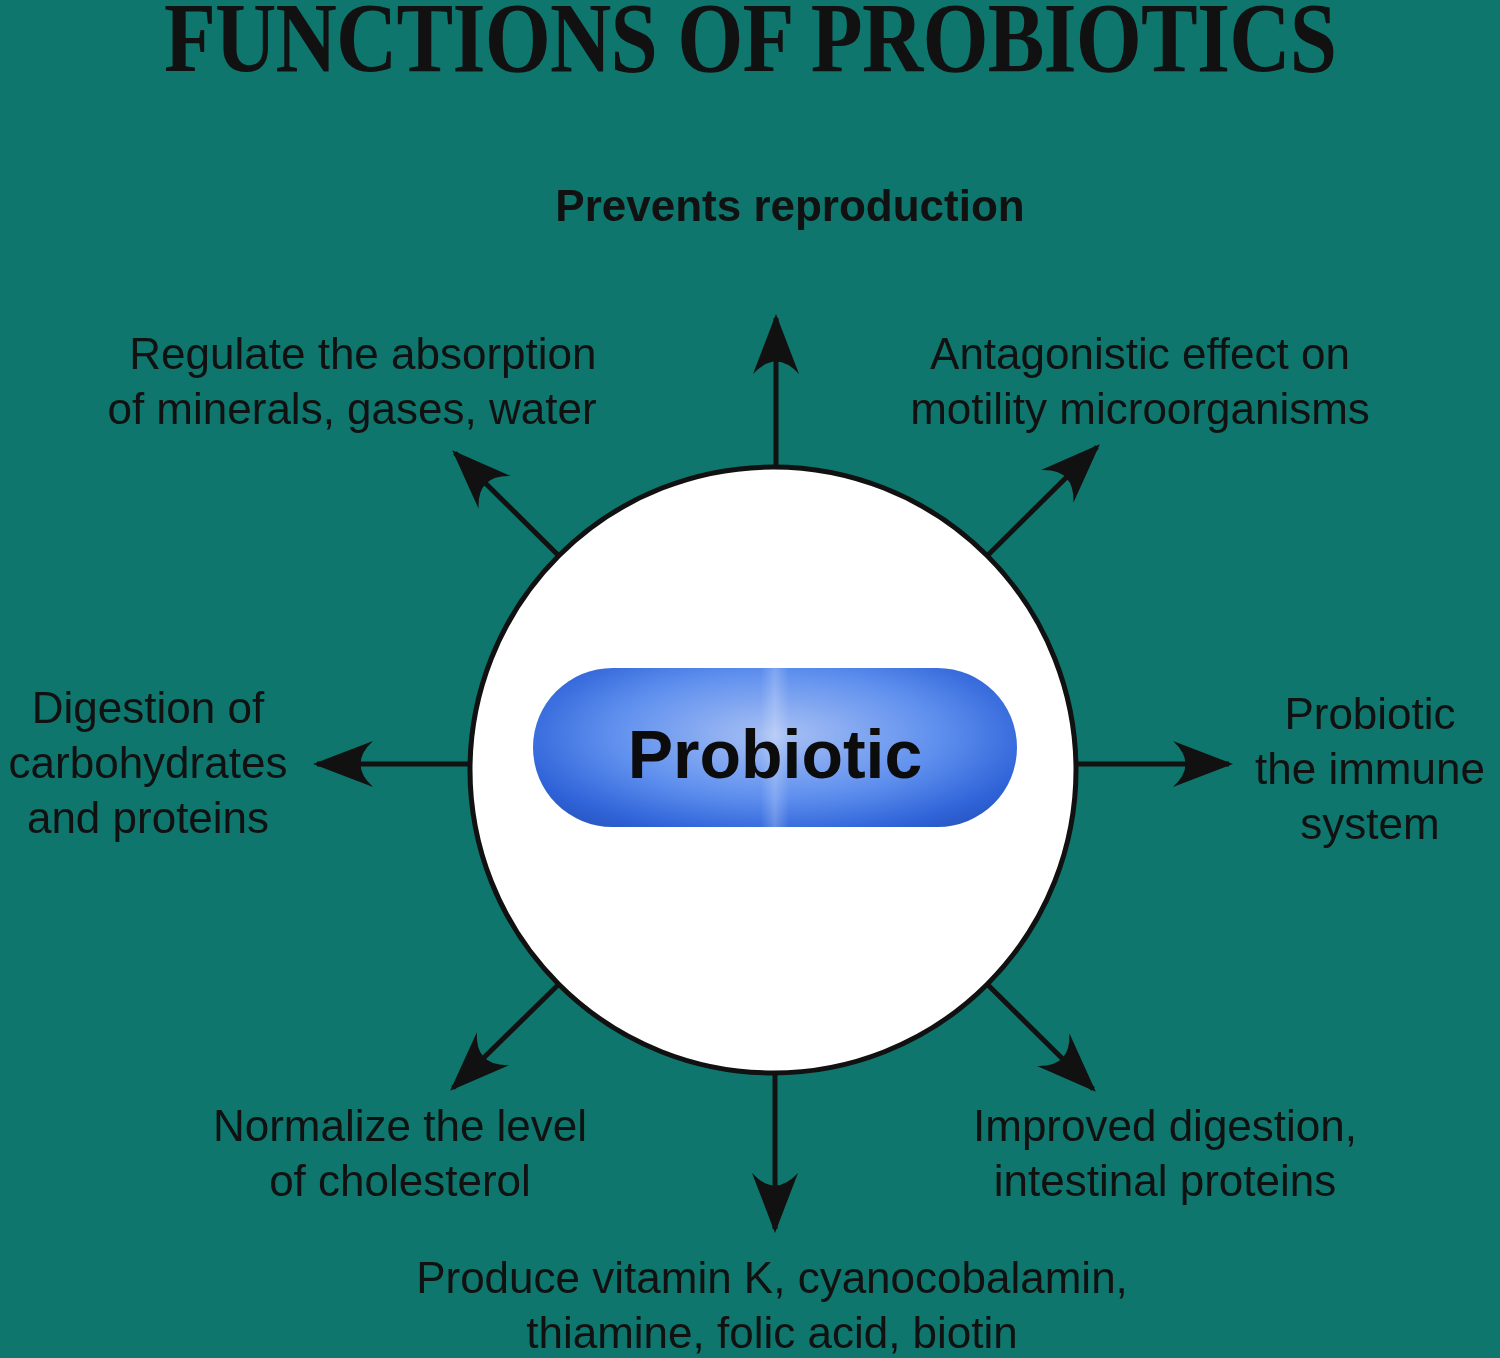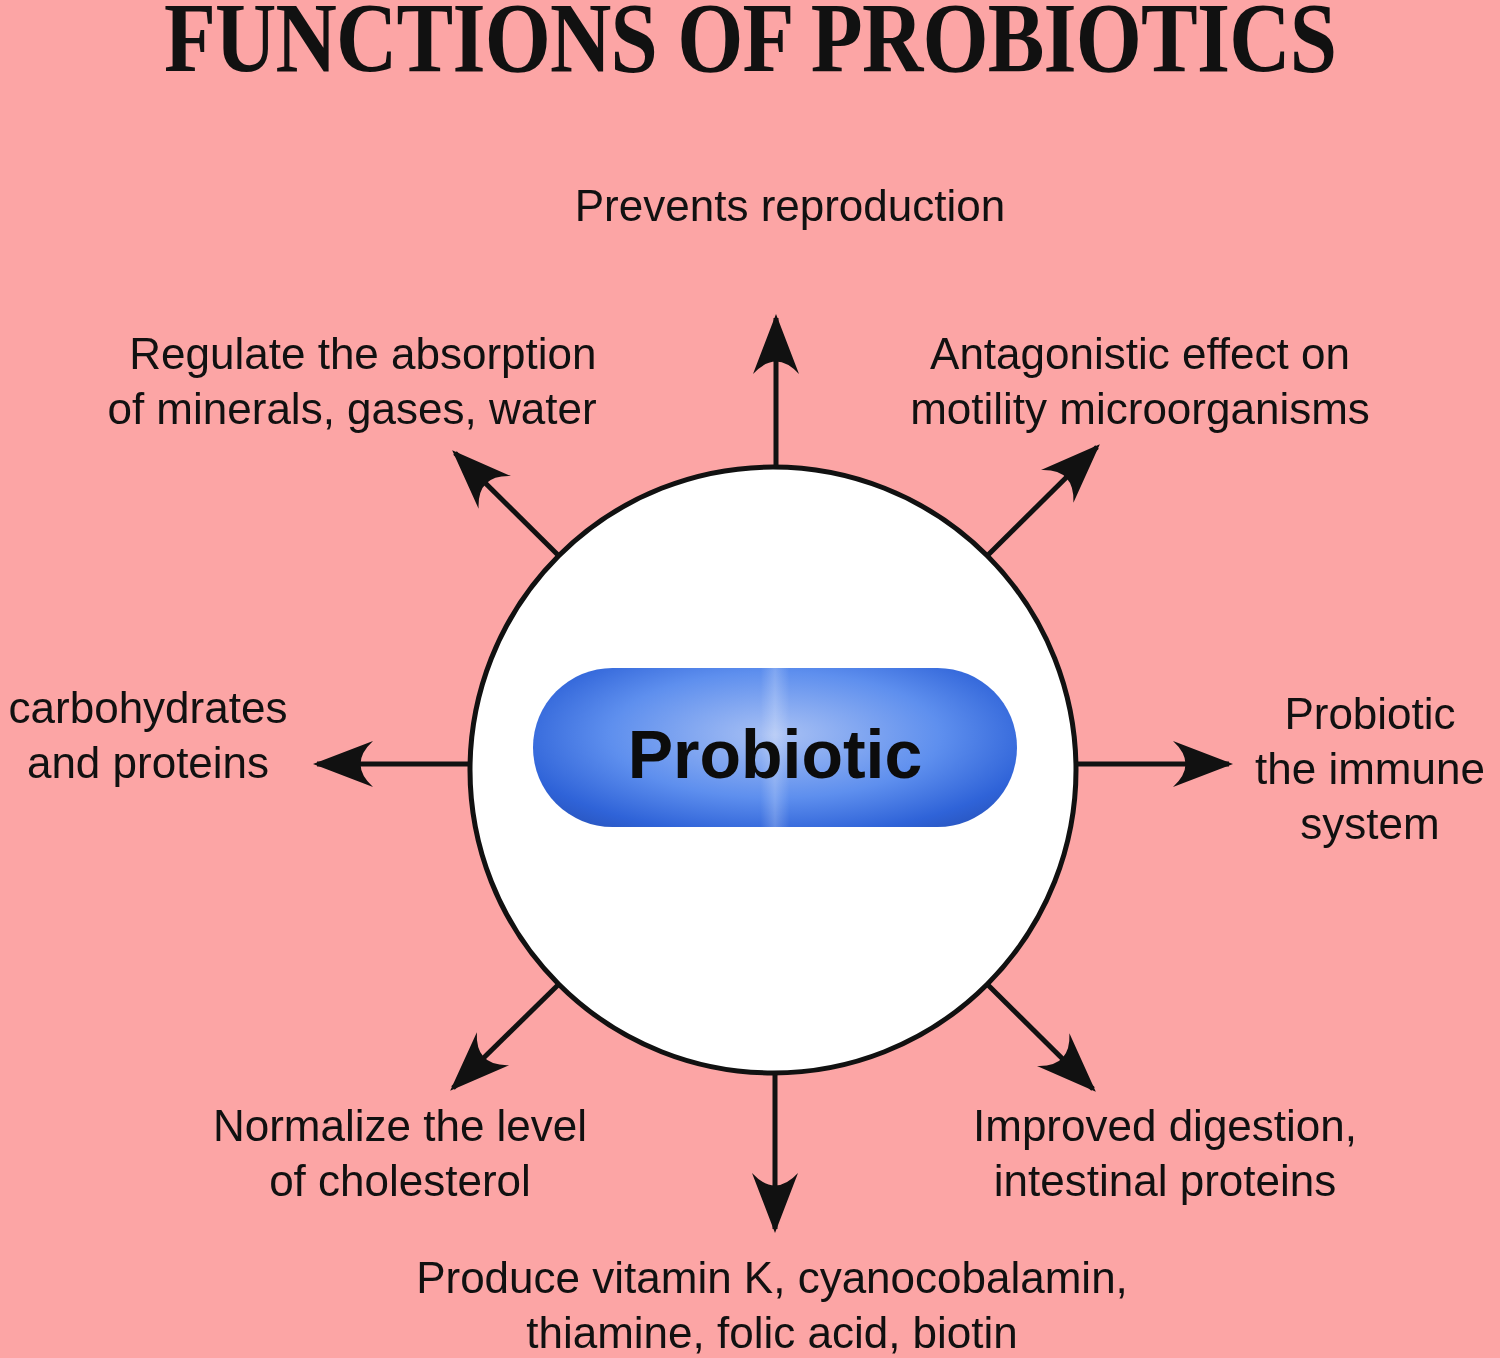--- a/index.html
+++ b/index.html
@@ -5,21 +5,21 @@
   :root{
     --line:#111111;
     --pill-light:#a9c1f4;
     --pill-mid:#5e8fee;
     --pill-edge:#2f63d8;
   }
   html,body{margin:0;padding:0;background:#ffffff;}
   .canvas{
     position:relative;
     width:1500px;height:1358px;
-    background:#fca5a5;
+    background:#0f766e;
     overflow:hidden;
     font-family:"Liberation Sans", sans-serif;
     color:#111;
   }
   .title{
     position:absolute;top:-14px;left:0;width:100%;
     text-align:center;
     font-family:"Liberation Serif", serif;
     font-weight:bold;
     font-size:100px;
@@ -76,35 +76,36 @@
     <line x1="775" y1="1073" x2="775" y2="1229" marker-end="url(#ah)"></line>
     <line x1="559" y1="984" x2="453" y2="1088" marker-end="url(#ah)"></line>
     <line x1="470" y1="764" x2="317" y2="764" marker-end="url(#ah)"></line>
     <line x1="559" y1="556" x2="455" y2="453" marker-end="url(#ah)"></line>
   </svg>
 
   <div class="pill">
     <div class="pill-label">Probiotic</div>
   </div>
 
-  <div class="fn-label" style="left:790px;top:178px;">
+  <div class="fn-label" style="left:790px;top:178px;font-weight:bold;">
     <span>Prevents reproduction</span>
   </div>
 
   <div class="fn-label" style="left:352px;top:326px;text-align:right;">
     <span>Regulate the absorption</span>
     <span>of minerals, gases, water</span>
   </div>
 
   <div class="fn-label" style="left:1140px;top:326px;">
     <span>Antagonistic effect on</span>
     <span>motility microorganisms</span>
   </div>
 
   <div class="fn-label" style="left:148px;top:680px;">
+    <span>Digestion of</span>
     <span>carbohydrates</span>
     <span>and proteins</span>
   </div>
 
   <div class="fn-label" style="left:1370px;top:686px;">
     <span>Probiotic</span>
     <span>the immune</span>
     <span>system</span>
   </div>
 

